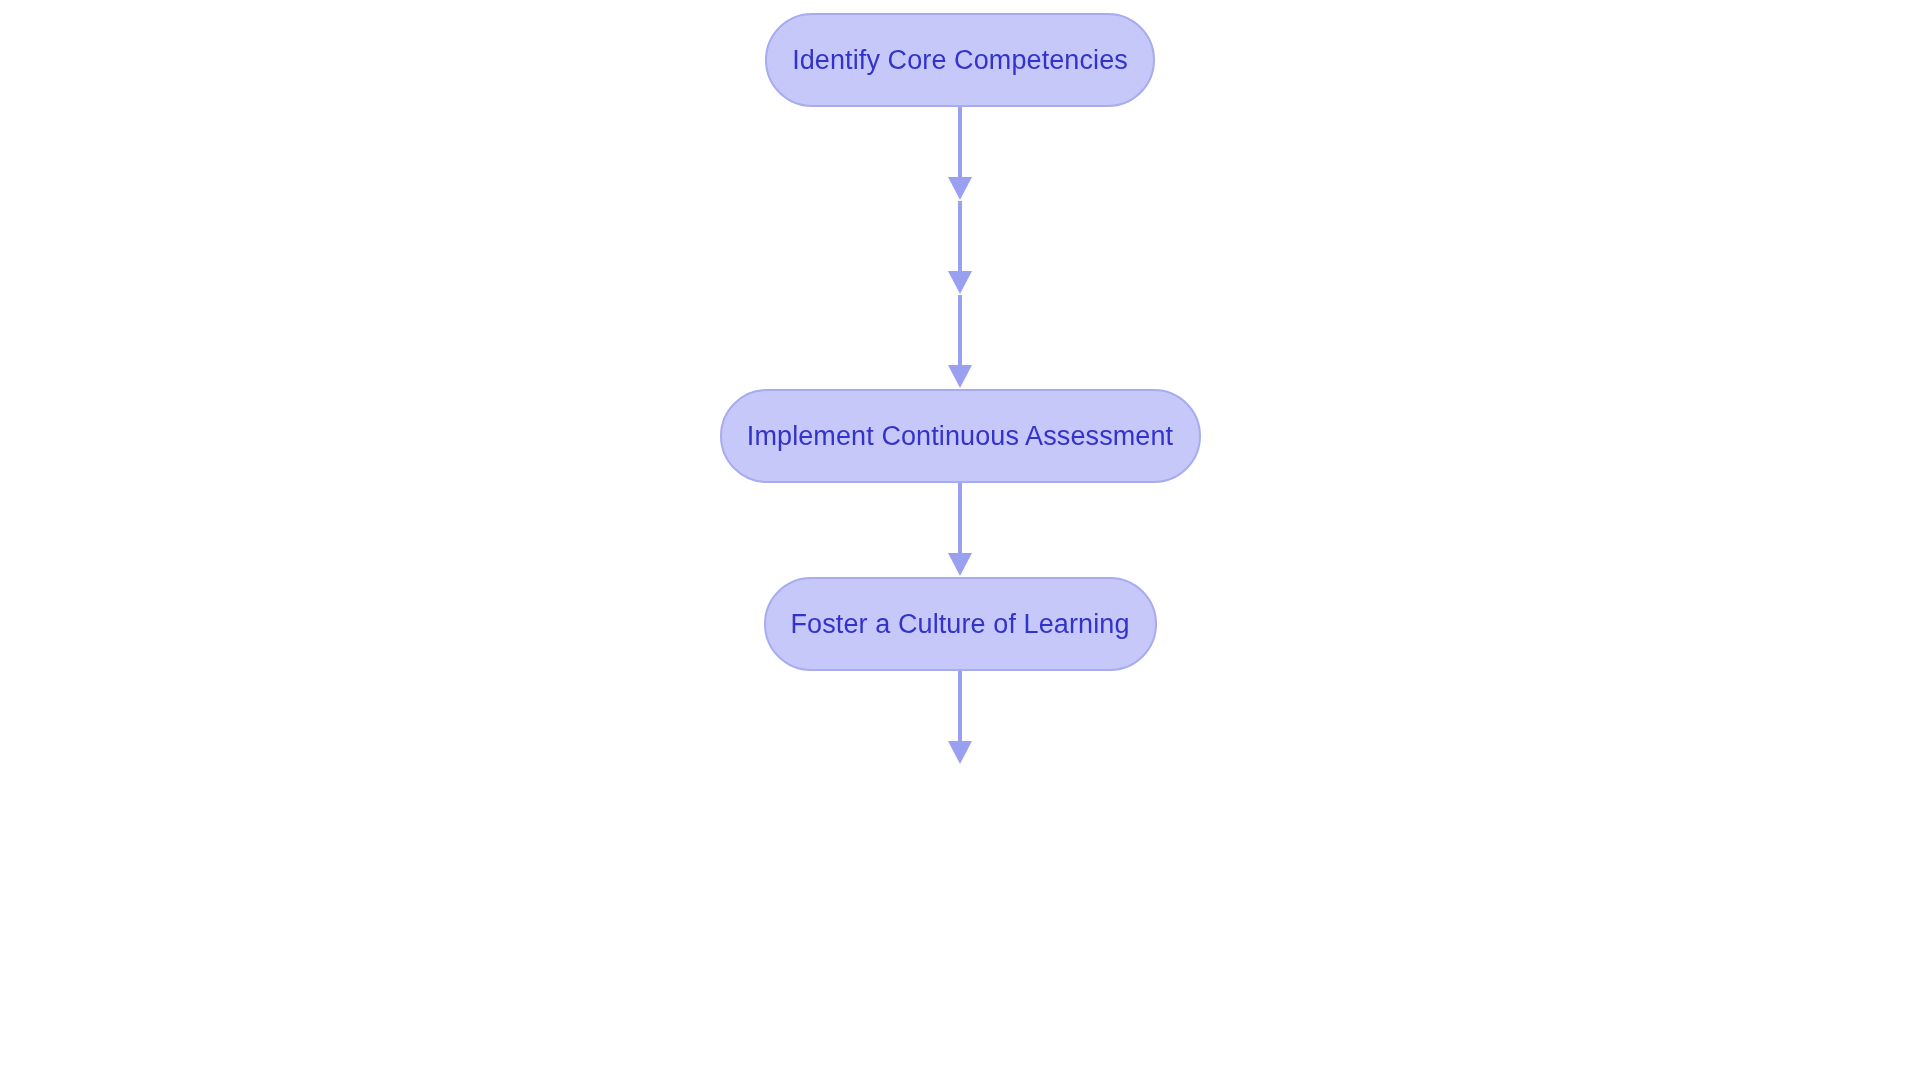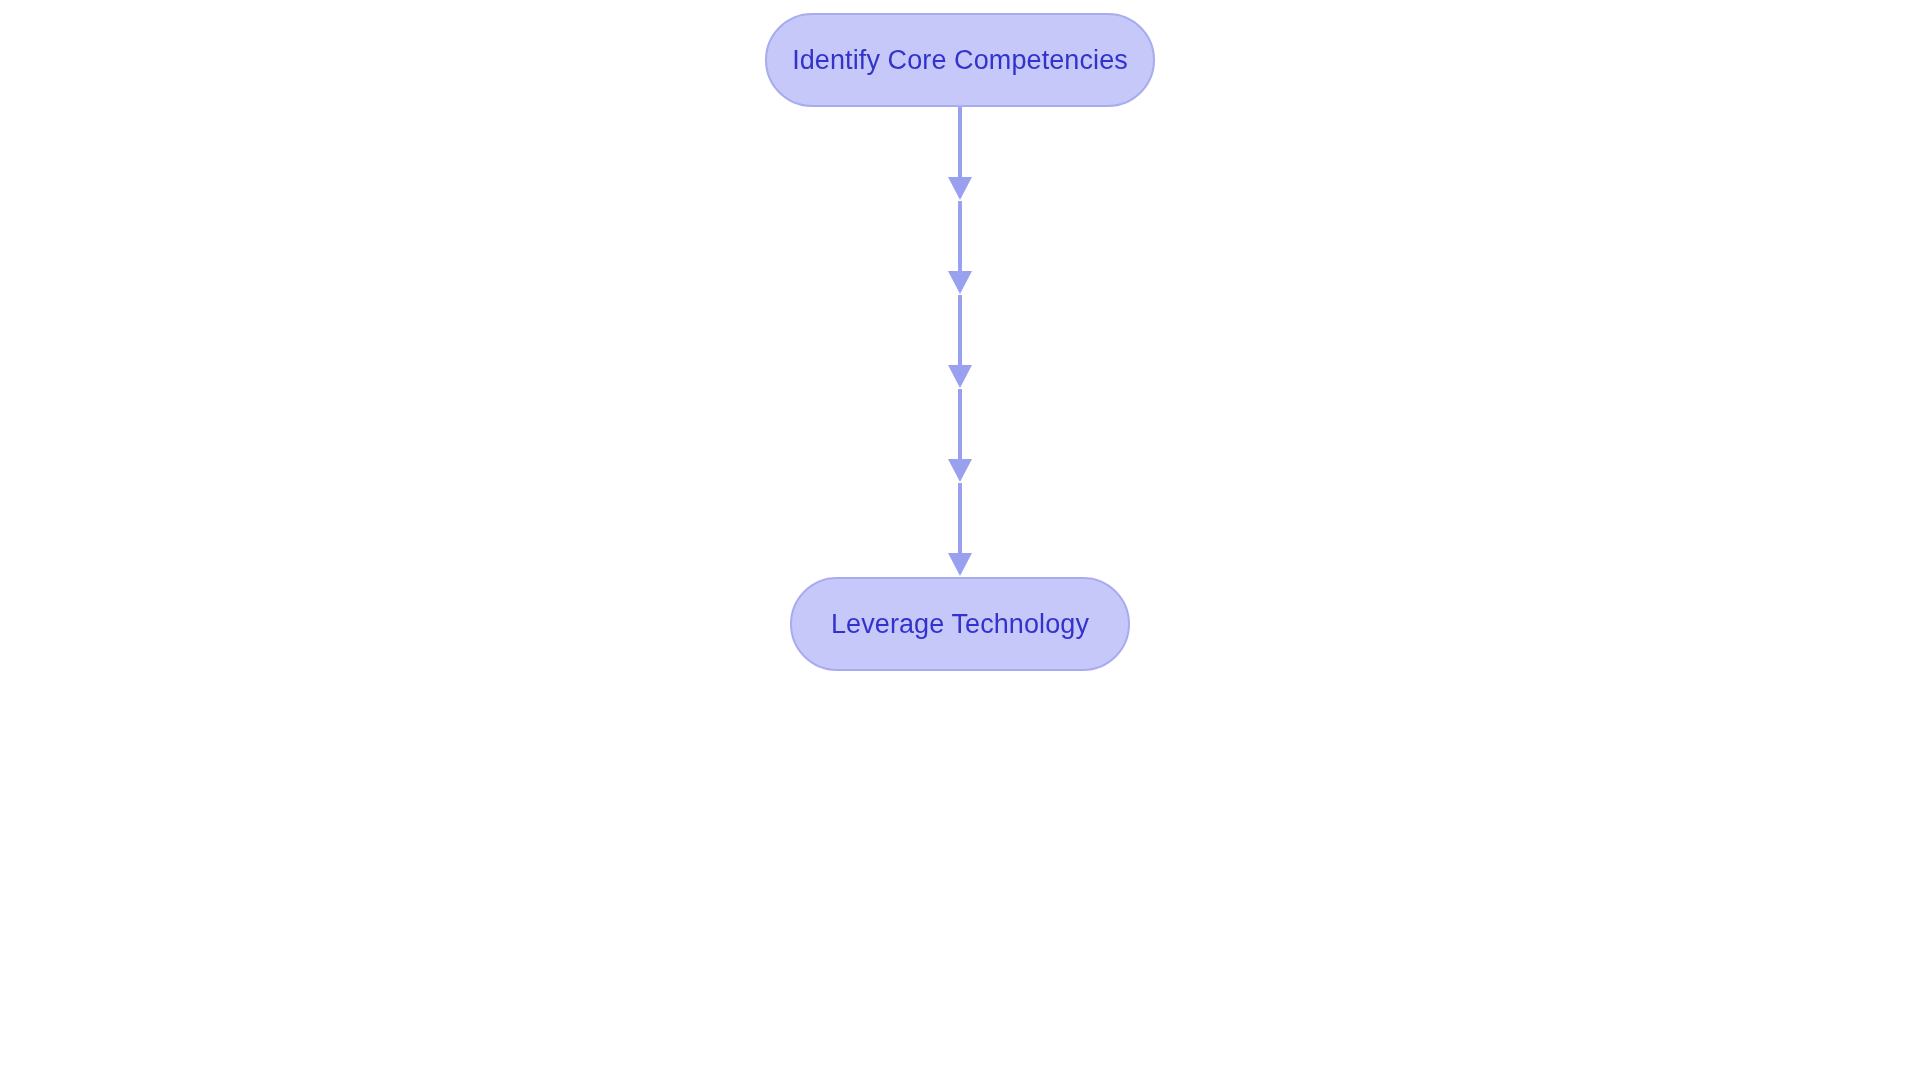--- a/index.html
+++ b/index.html
@@ -109,34 +109,37 @@
     </div>
 
 
     <div class="connector">
       <svg viewBox="0 0 40 94" xmlns="http://www.w3.org/2000/svg" aria-hidden="true">
         <line x1="20" y1="0" x2="20" y2="74" stroke="#9aa0f0" stroke-width="4"></line>
         <polygon points="20,93 8,70 32,70" fill="#9aa0f0"></polygon>
       </svg>
     </div>
 
+    <div class="node w-n3">
+      <span class="node-label">Implement Continuous Assessment</span>
+    </div>
+
+    <div class="connector">
+      <svg viewBox="0 0 40 94" xmlns="http://www.w3.org/2000/svg" aria-hidden="true">
+        <line x1="20" y1="0" x2="20" y2="74" stroke="#9aa0f0" stroke-width="4"></line>
+        <polygon points="20,93 8,70 32,70" fill="#9aa0f0"></polygon>
+      </svg>
+    </div>
+
+    <div class="node w-n4">
+      <span class="node-label">Foster a Culture of Learning</span>
+    </div>
 
     <div class="connector">
       <svg viewBox="0 0 40 94" xmlns="http://www.w3.org/2000/svg" aria-hidden="true">
         <line x1="20" y1="0" x2="20" y2="74" stroke="#9aa0f0" stroke-width="4"></line>
         <polygon points="20,93 8,70 32,70" fill="#9aa0f0"></polygon>
       </svg>
     </div>
 
 
-    <div class="connector">
-      <svg viewBox="0 0 40 94" xmlns="http://www.w3.org/2000/svg" aria-hidden="true">
-        <line x1="20" y1="0" x2="20" y2="74" stroke="#9aa0f0" stroke-width="4"></line>
-        <polygon points="20,93 8,70 32,70" fill="#9aa0f0"></polygon>
-      </svg>
-    </div>
-
-    <div class="node w-n5">
-      <span class="node-label">Leverage Technology</span>
-    </div>
-
   </div>
 </div>
 
 </body></html>

